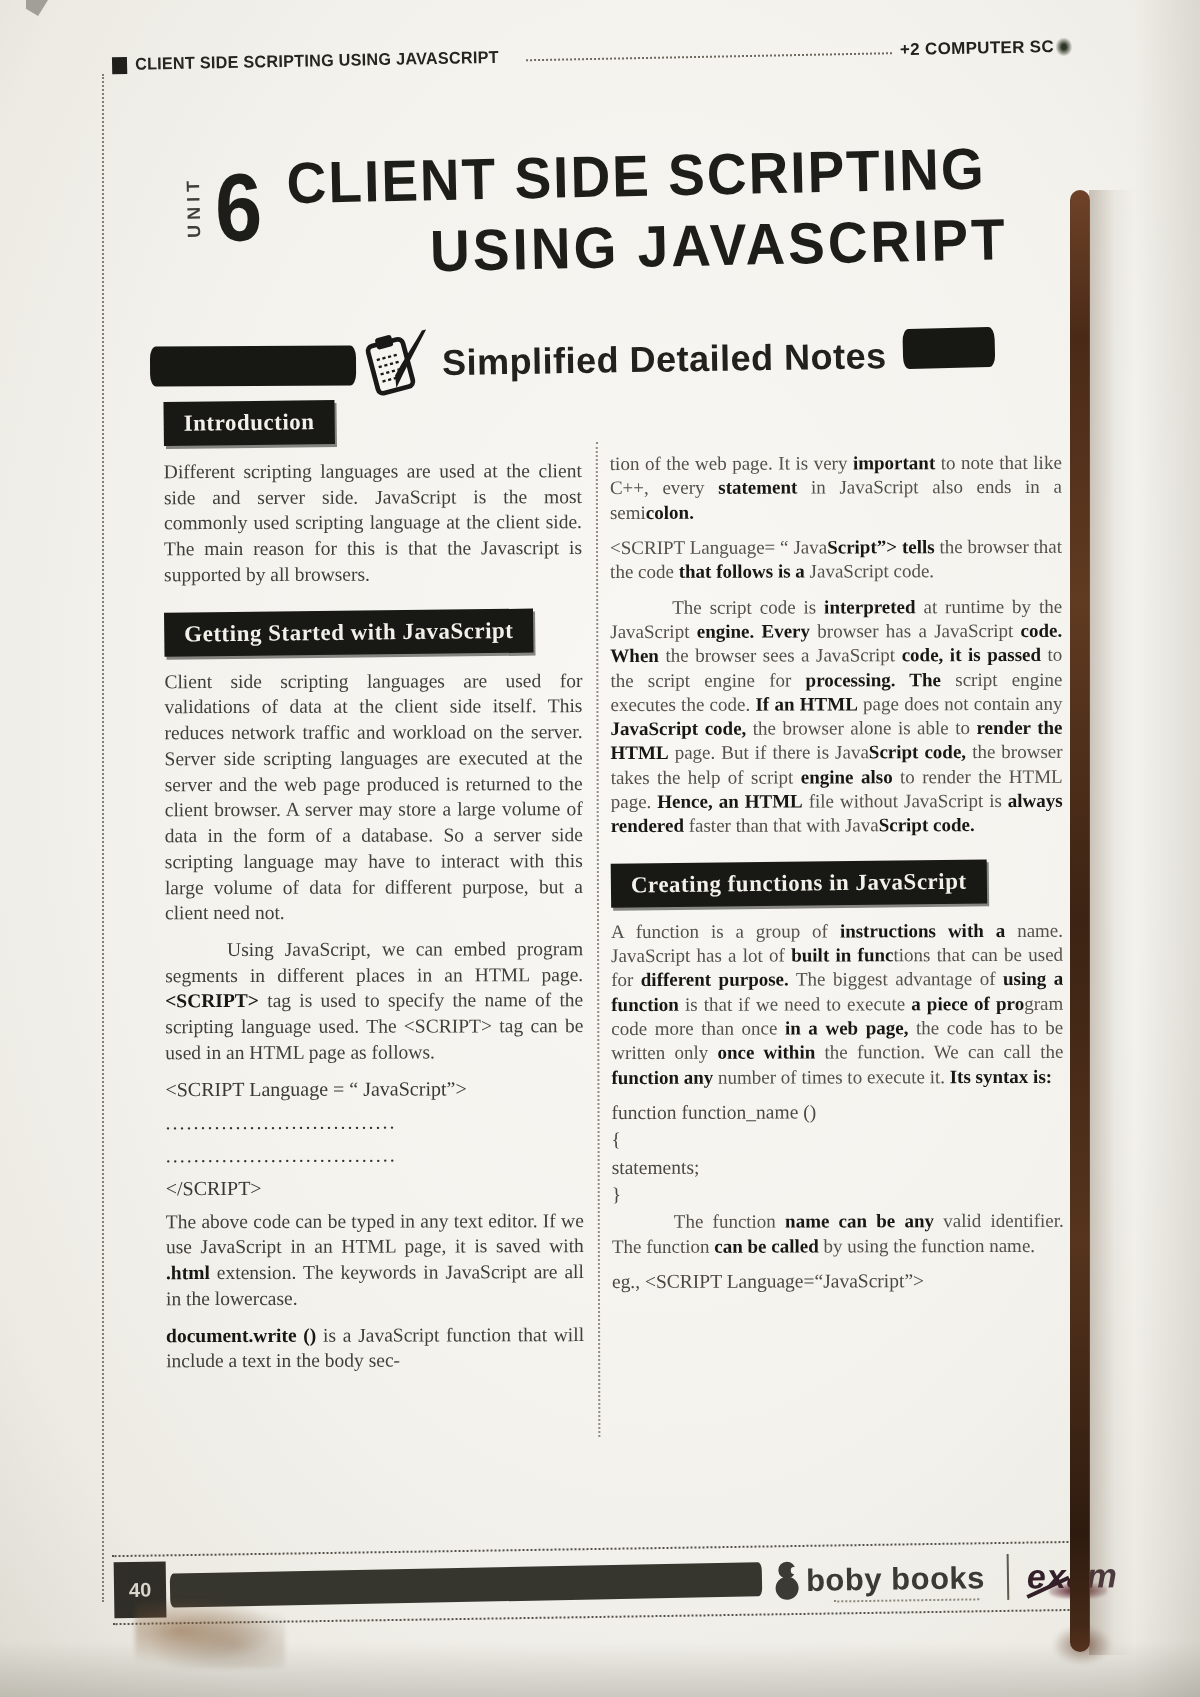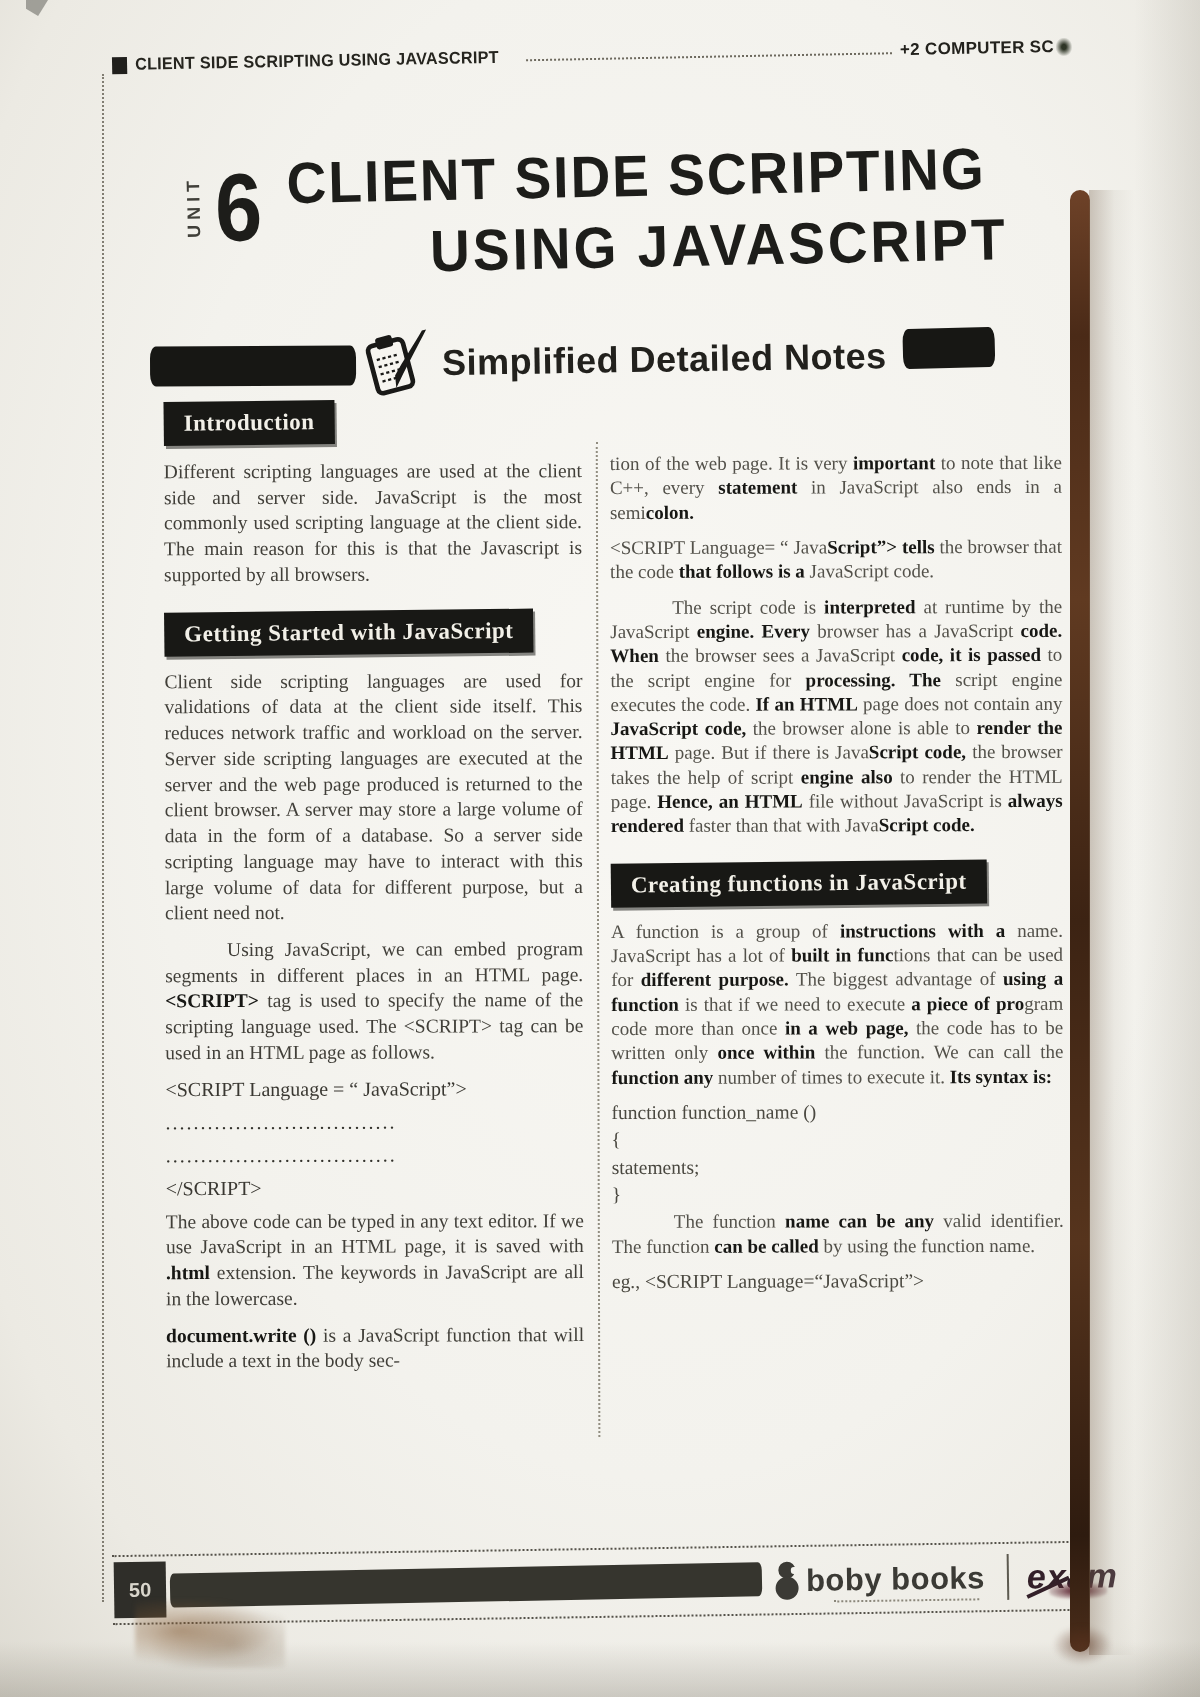--- a/index.html
+++ b/index.html
@@ -138,21 +138,21 @@
   </div>
 
   <div class="columns">
     <div class="col-left" id="col-left"><div class="sec-heading">Introduction</div><p class="para"><span>Different scripting languages are used at the client side and server side. JavaScript is the most commonly used scripting language at the client side. The main reason for this is that the Javascript is supported by all browsers.</span></p><div class="sec-heading">Getting Started with JavaScript</div><p class="para"><span>Client side scripting languages are used for validations of data at the client side itself. This reduces network traffic and workload on the server. Server side scripting languages are executed at the server and the web page produced is returned to the client browser. A server may store a large volume of data in the form of a database. So a server side scripting language may have to interact with this large volume of data for different purpose, but a client need not.</span></p><p class="para indent"><span>Using JavaScript, we can embed program segments in different places in an HTML page. </span><span class="b">&lt;SCRIPT&gt;</span><span> tag is used to specify the name of the scripting language used. The &lt;SCRIPT&gt; tag can be used in an HTML page as follows.</span></p><div class="code-line">&lt;SCRIPT Language = “ JavaScript”&gt;</div><div class="code-line dots">.................................</div><div class="code-line dots">.................................</div><div class="code-line">&lt;/SCRIPT&gt;</div><p class="para"><span>The above code can be typed in any text editor. If we use JavaScript in an HTML page, it is saved with </span><span class="b">.html</span><span> extension. The keywords in JavaScript are all in the lowercase.</span></p><p class="para"><span class="b">document.write ()</span><span> is a JavaScript function that will include a text in the body sec-</span></p></div>
     <div class="col-divider"></div>
     <div class="col-right" id="col-right"><p class="para"><span>tion of the web page. It is very </span><span class="b">important</span><span> to note that like C++, every </span><span class="b">statement</span><span> in JavaScript also ends in a semi</span><span class="b">colon.</span></p><p class="para"><span>&lt;SCRIPT Language= “ Java</span><span class="b">Script”&gt;</span><span> </span><span class="b">tells</span><span> the browser that the code </span><span class="b">that follows is a</span><span> JavaScript code.</span></p><p class="para indent"><span>The script code is </span><span class="b">interpreted</span><span> at runtime by the JavaScript </span><span class="b">engine. Every</span><span> browser has a JavaScript </span><span class="b">code. When</span><span> the browser sees a JavaScript </span><span class="b">code, it is passed</span><span> to the script engine for </span><span class="b">processing. The</span><span> script engine executes the code. </span><span class="b">If an HTML</span><span> page does not contain any </span><span class="b">JavaScript code,</span><span> the browser alone is able to </span><span class="b">render the HTML</span><span> page. But if there is Java</span><span class="b">Script code,</span><span> the browser takes the help of script </span><span class="b">engine also</span><span> to render the HTML page. </span><span class="b">Hence, an HTML</span><span> file without JavaScript is </span><span class="b">always rendered</span><span> faster than that with Java</span><span class="b">Script code.</span></p><div class="sec-heading">Creating functions in JavaScript</div><p class="para"><span>A function is a group of </span><span class="b">instructions with a</span><span> name. JavaScript has a lot of </span><span class="b">built in func</span><span>tions that can be used for </span><span class="b">different purpose.</span><span> The biggest advantage of </span><span class="b">using a function</span><span> is that if we need to execute </span><span class="b">a piece of pro</span><span>gram code more than once </span><span class="b">in a web page,</span><span> the code has to be written only </span><span class="b">once within</span><span> the function. We can call the </span><span class="b">function any</span><span> number of times to execute it. </span><span class="b">Its syntax is:</span></p><div class="code-line">function function_name ()</div><div class="code-line">{</div><div class="code-line">statements;</div><div class="code-line">}</div><p class="para indent"><span>The function </span><span class="b">name can be any</span><span> valid identifier. The function </span><span class="b">can be called</span><span> by using the function name.</span></p><div class="code-line">eg., &lt;SCRIPT Language=“JavaScript”&gt;</div></div>
   </div>
 
   <div class="footer">
     <div class="footer-row">
-      <div class="page-num-box">50</div>
+      <div class="page-num-box">40</div>
       <div class="footer-bar"></div>
       <div class="footer-logo">
         <svg class="pub-mark" viewBox="0 0 26 42">
           <circle cx="13" cy="11" r="8.5" fill="#3b3a35"></circle>
           <circle cx="13" cy="29" r="11.5" fill="#3b3a35"></circle>
           <rect x="17" y="8" width="8" height="7" rx="3" fill="#f3f2ed"></rect>
         </svg>
         <span class="publisher-wrap">
           <span class="publisher">boby books</span>
         </span>

